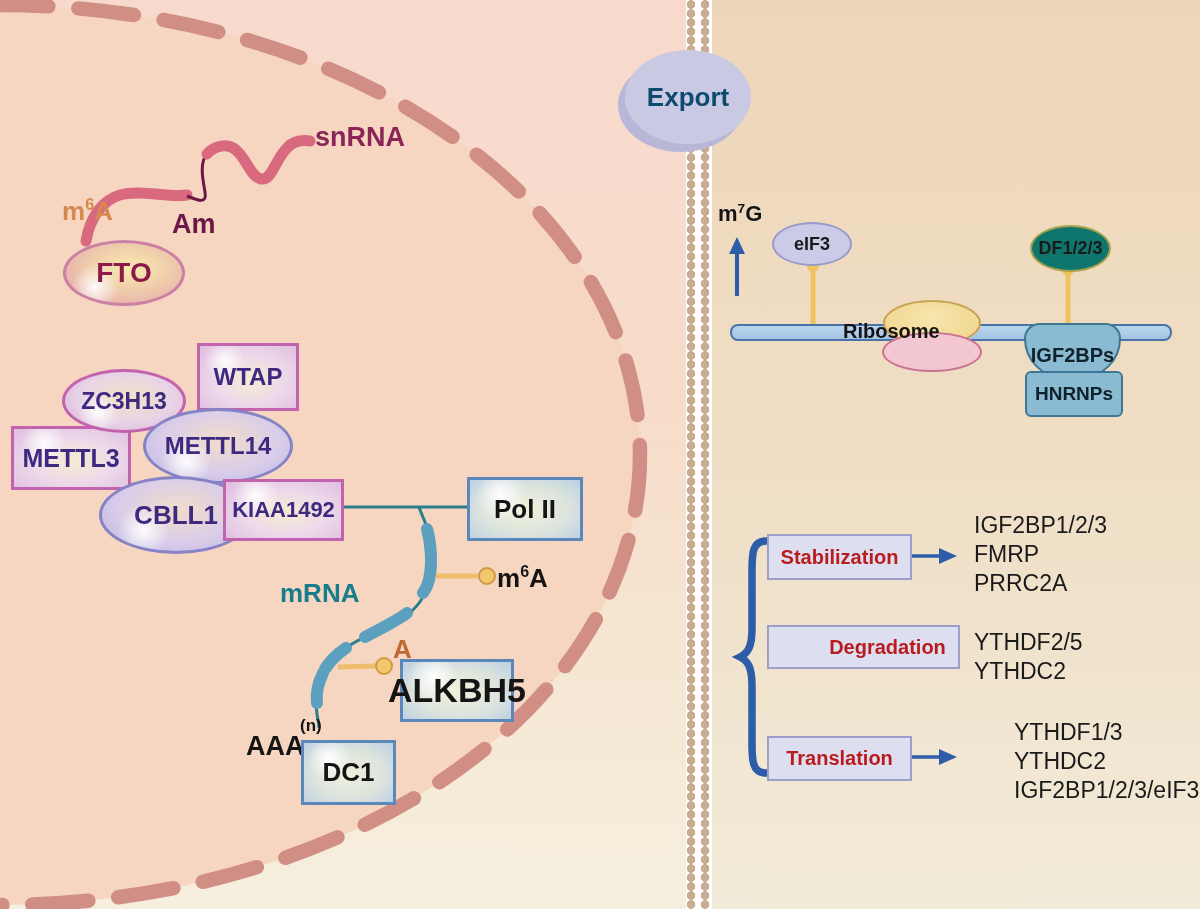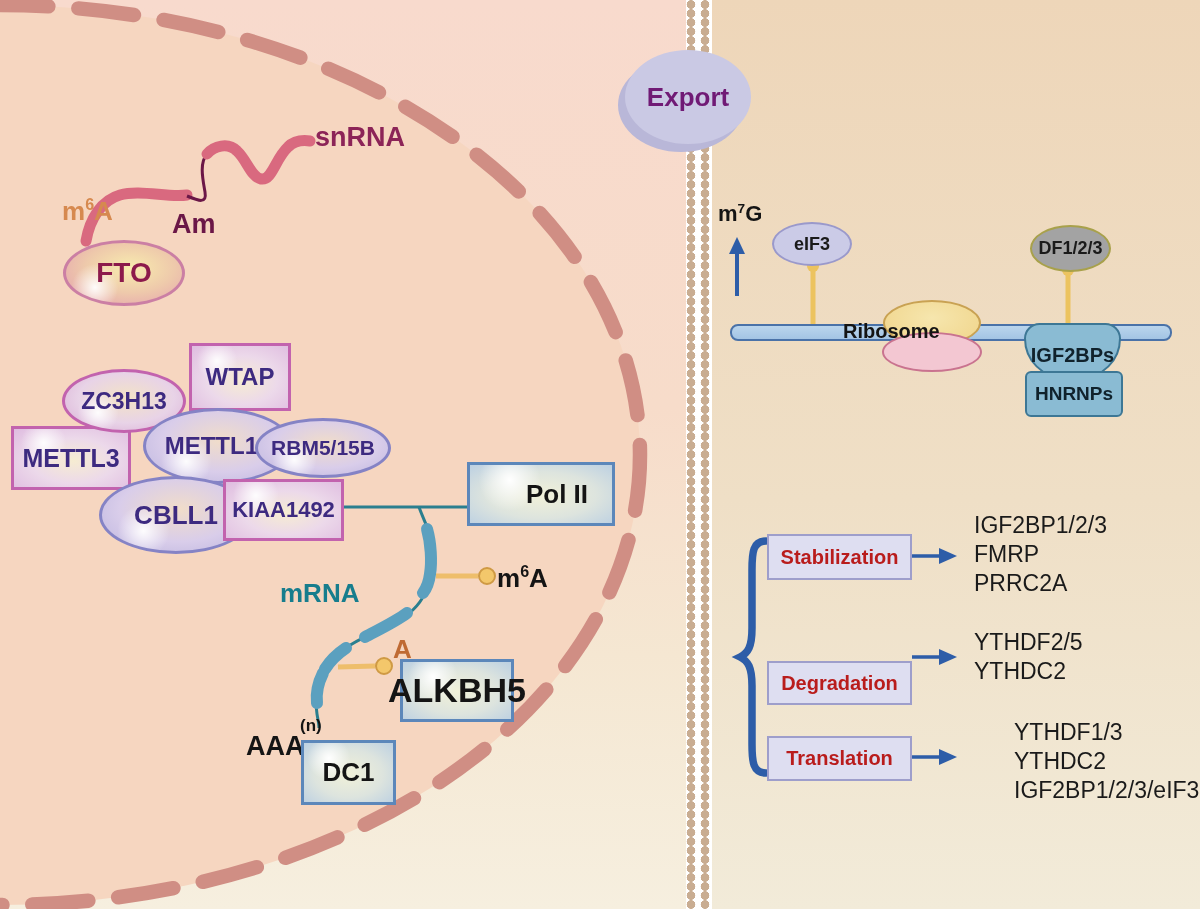--- a/index.html
+++ b/index.html
@@ -90,74 +90,71 @@
   <div class="lbl" style="left:315px;top:124px;font-size:27px;color:#8c2457;">snRNA</div>
   <div class="lbl" style="left:172px;top:211px;font-size:27px;color:#6b1747;">Am</div>
 
   <div class="ell" style="left:63px;top:240px;width:116px;height:60px;font-size:28px;color:#8c1a4b;
        border:3px solid #cb7fa4;
        background:radial-gradient(circle at 25% 74%,rgba(255,255,255,.95),rgba(255,255,255,0) 24%),
                   radial-gradient(ellipse at 55% 42%,#f8ecae 0%,#eec9ab 50%,#e39dae 100%);">
       <span>FTO</span>
     </div>
 
-  <div class="box pinkbox" style="left:189px;top:343px;width:96px;height:62px;font-size:24px;">
+  <div class="box pinkbox" style="left:197px;top:343px;width:96px;height:62px;font-size:24px;">
       <span>WTAP</span>
     </div>
   <div class="box pinkbox" style="left:11px;top:426px;width:114px;height:58px;font-size:25px;">
       <span>METTL3</span>
     </div>
   <div class="ell pinkell" style="left:62px;top:369px;width:118px;height:58px;font-size:23px;">
       <span>ZC3H13</span>
     </div>
   <div class="ell purpell" style="left:143px;top:408px;width:144px;height:70px;font-size:24px;">
       <span>METTL14</span>
     </div>
-  <div class="ell purpell" style="left:255px;top:418px;width:130px;height:54px;font-size:21px;">
-      <span>RBM5/15B</span>
-    </div>
   <div class="ell purpell" style="left:99px;top:476px;width:148px;height:72px;font-size:26px;">
       <span>CBLL1</span>
     </div>
   <div class="box pinkbox" style="left:223px;top:479px;width:115px;height:56px;font-size:22px;align-items:center;">
       <span>KIAA1492</span>
     </div>
 
-  <div class="box bluebox" style="left:467px;top:462px;width:110px;height:58px;font-size:26px;padding-left:32px;">
+  <div class="box bluebox" style="left:467px;top:477px;width:110px;height:58px;font-size:26px;">
       <span>Pol II</span>
     </div>
 
   <div class="lbl" style="left:280px;top:580px;font-size:26px;color:#177d8d;">mRNA</div>
   <div class="lbl" style="left:497px;top:563px;font-size:26px;color:#141414;"><span>m</span><sup>6</sup><span>A</span></div>
   <div class="lbl" style="left:393px;top:636px;font-size:26px;color:#bf6a33;">A</div>
 
   <div class="box bluebox" style="left:400px;top:659px;width:108px;height:57px;font-size:34px;">
       <span>ALKBH5</span>
     </div>
 
   <div class="lbl" style="left:300px;top:717px;font-size:17px;color:#141414;">(n)</div>
   <div class="lbl" style="left:246px;top:733px;font-size:27px;color:#141414;">AAA</div>
   <div class="box bluebox" style="left:301px;top:740px;width:89px;height:59px;font-size:26px;">
       <span>DC1</span>
     </div>
 
   <div class="ell" style="left:618px;top:58px;width:126px;height:94px;background:#b9b7d8;"></div>
-  <div class="ell" style="left:625px;top:50px;width:126px;height:94px;background:#cac9e4;font-size:26px;color:#701a75;">
+  <div class="ell" style="left:625px;top:50px;width:126px;height:94px;background:#cac9e4;font-size:26px;color:#0c4a6e;">
       <span>Export</span>
     </div>
 
   <div class="lbl" style="left:718px;top:202px;font-size:22px;color:#141414;"><span>m</span><sup>7</sup><span>G</span></div>
 
   <div class="abs" style="left:730px;top:324px;width:438px;height:13px;border-radius:8px;
        background:linear-gradient(180deg,#bad5ed,#a3c4e4);border:2px solid #4a72a8;"></div>
 
   <div class="ell" style="left:772px;top:222px;width:76px;height:40px;background:#cbcbe7;border:2px solid #9a99cb;font-size:18px;color:#1a1a1a;">
       <span>eIF3</span>
     </div>
-  <div class="ell" style="left:1030px;top:225px;width:77px;height:43px;background:#a3a3a3;border:2px solid #a8a14b;font-size:18px;color:#1a1a1a;">
+  <div class="ell" style="left:1030px;top:225px;width:77px;height:43px;background:#0f766e;border:2px solid #a8a14b;font-size:18px;color:#1a1a1a;">
       <span>DF1/2/3</span>
     </div>
 
   <div class="ell" style="left:883px;top:300px;width:94px;height:42px;border:2px solid #c9a253;
        background:radial-gradient(ellipse at 50% 38%,#f6e6ae,#f0d489);"></div>
   <div class="ell" style="left:882px;top:332px;width:96px;height:36px;border:2px solid #c9738f;background:#f3c7d2;"></div>
   <div class="lbl" style="left:843px;top:321px;font-size:20px;color:#141414;">Ribosome</div>
 
   <div class="box" style="left:1024px;top:323px;width:97px;height:56px;border-radius:16px 16px 42px 42px;
        background:#8abbd3;border:2.5px solid #3d7795;font-size:20px;color:#10222c;align-items:center;padding-top:9px;box-sizing:border-box;">
@@ -170,21 +167,21 @@
 
   <div class="box fatebox" style="left:767px;top:534px;width:141px;height:42px;">
       <span>Stabilization</span>
     </div>
   <div class="fatelist" style="left:974px;top:511px;">
     <div>IGF2BP1/2/3</div>
     <div>FMRP</div>
     <div>PRRC2A</div>
   </div>
 
-  <div class="box fatebox" style="left:767px;top:661px;width:141px;height:40px;">
+  <div class="box fatebox" style="left:767px;top:625px;width:141px;height:40px;padding-left:48px;">
       <span>Degradation</span>
     </div>
   <div class="fatelist" style="left:974px;top:628px;">
     <div>YTHDF2/5</div>
     <div>YTHDC2</div>
   </div>
 
   <div class="box fatebox" style="left:767px;top:736px;width:141px;height:41px;">
       <span>Translation</span>
     </div>

